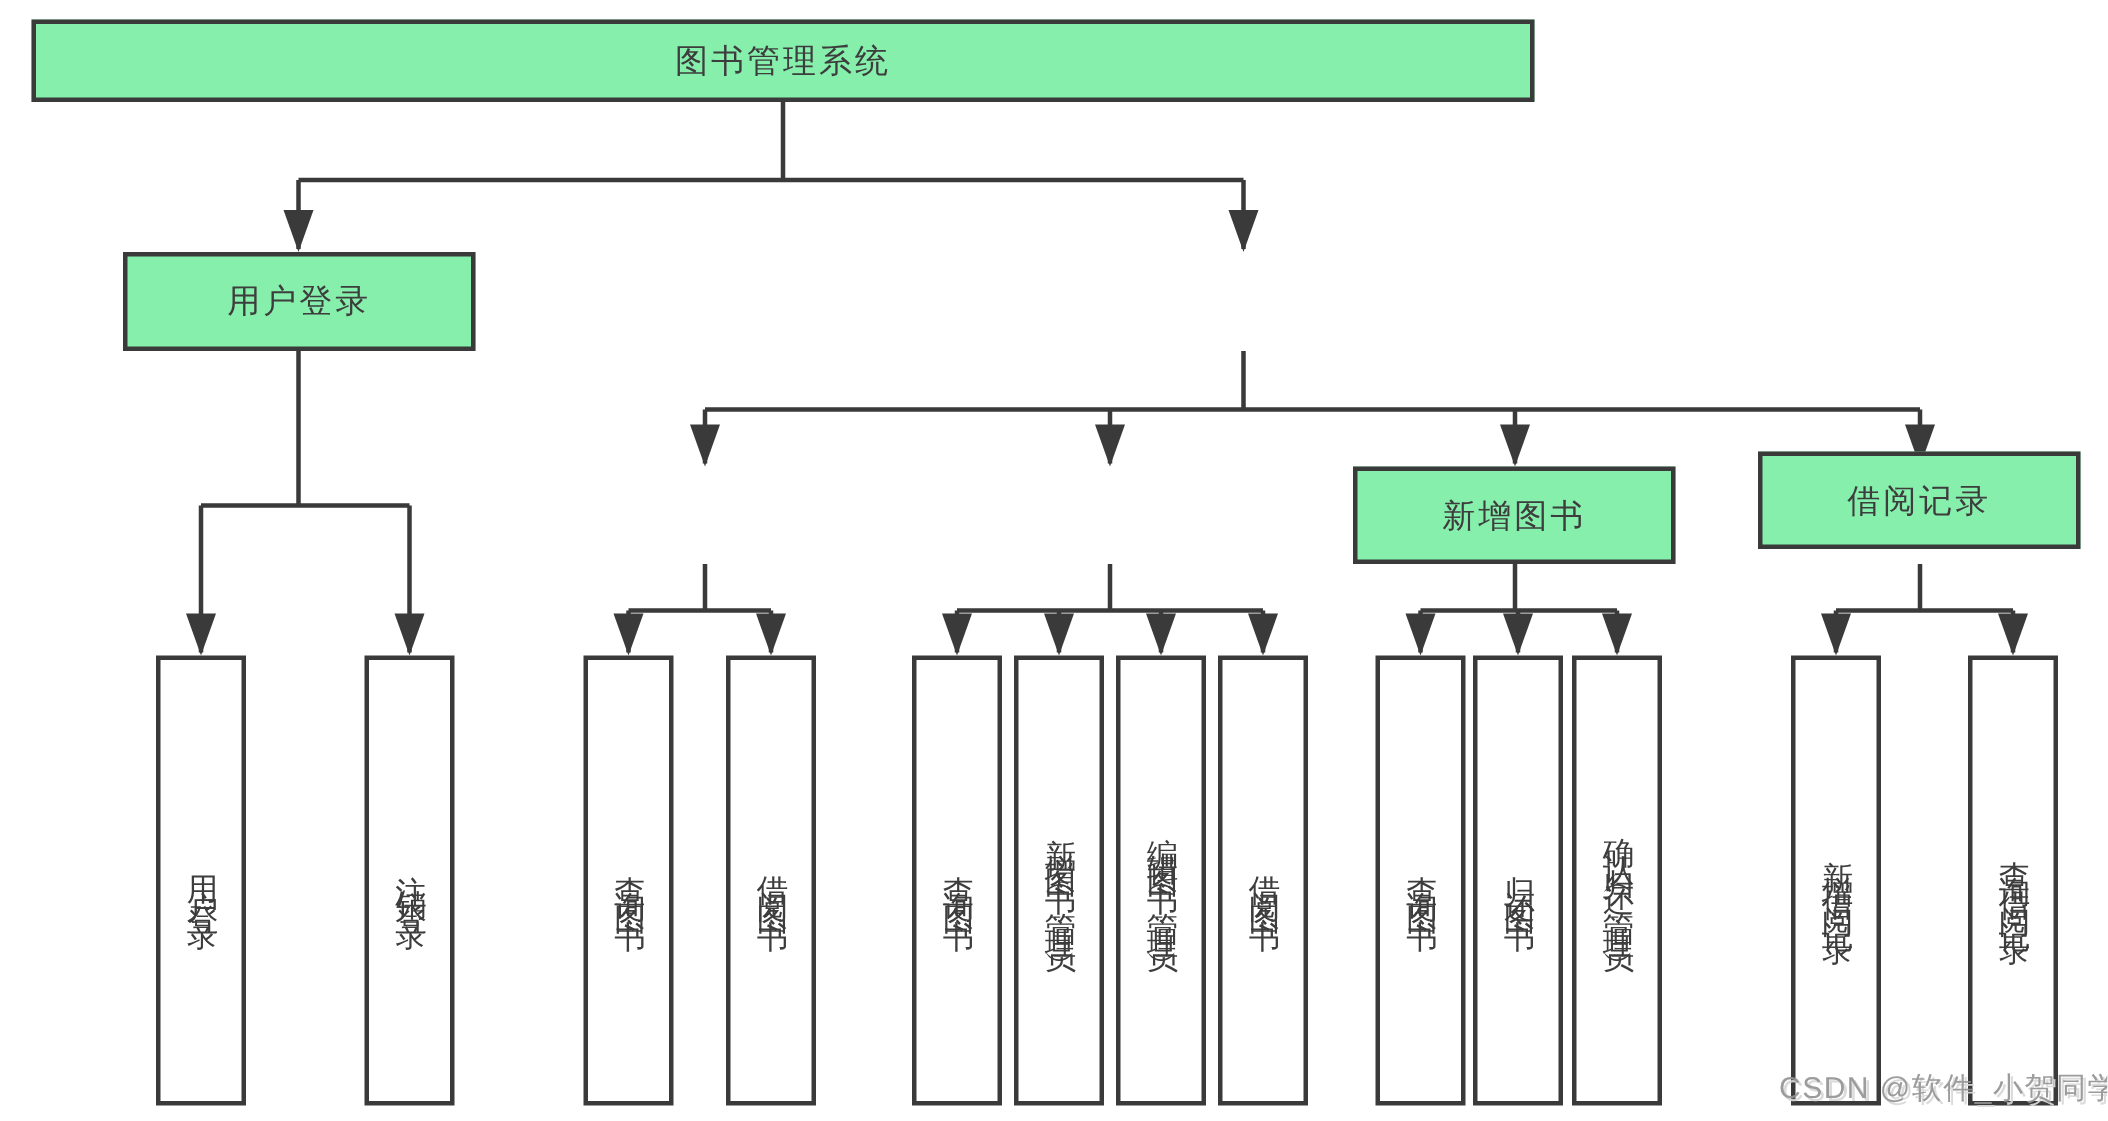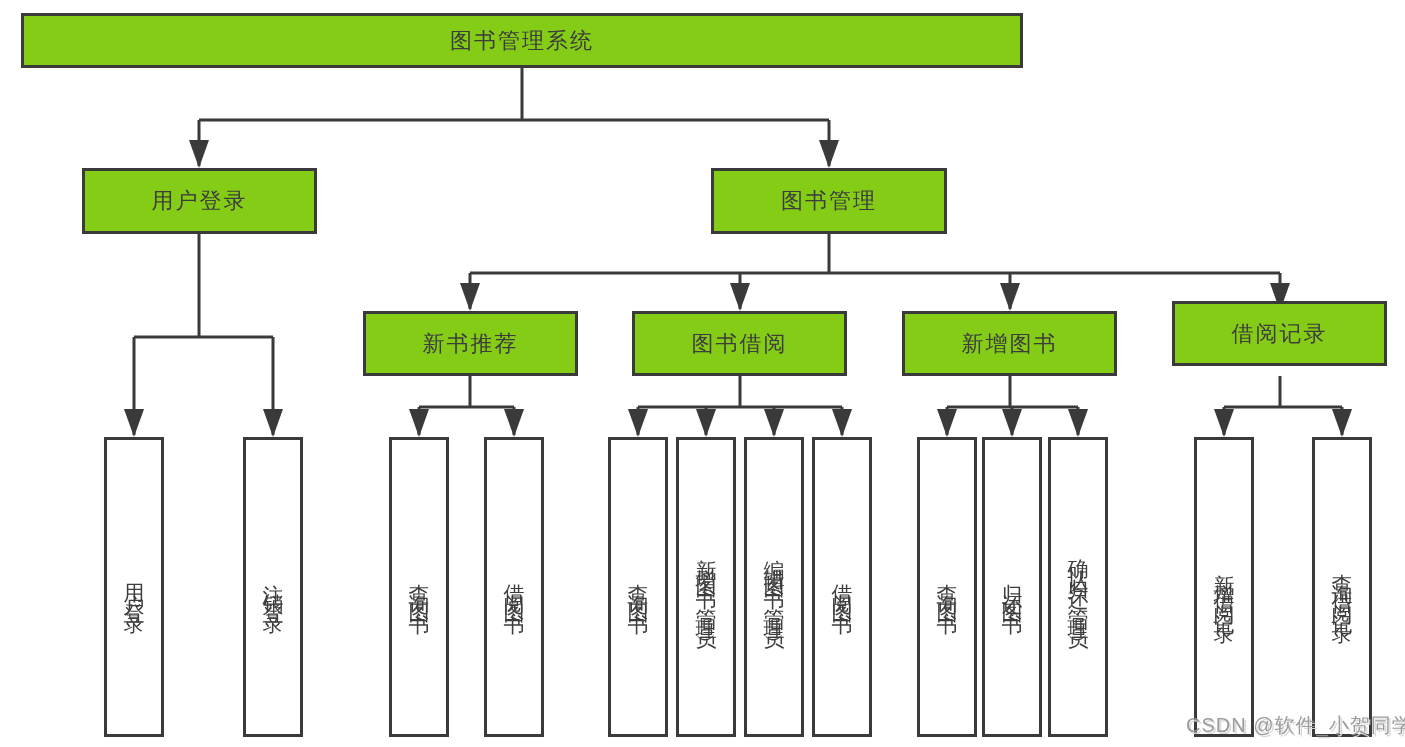--- a/index.html
+++ b/index.html
@@ -2,21 +2,21 @@
 <html><head>
 <meta charset="utf-8">
 <style>
   html,body{margin:0;padding:0;background:#ffffff;}
   .stage{
     position:relative;width:1405px;height:747px;background:#ffffff;overflow:hidden;
     font-family:"Liberation Sans","DejaVu Sans",sans-serif;
   }
   .svg-layer{position:absolute;left:0;top:0;z-index:1;}
   .box{
-    position:absolute;z-index:2;box-sizing:border-box;background:#84cc16;
+    position:absolute;z-index:2;box-sizing:border-box;background:#86efac;
     border:3px solid #3a3a3a;display:flex;align-items:center;justify-content:center;
     color:#3d3d3d;font-size:22px;letter-spacing:2px;white-space:nowrap;
   }
   .vbox{
     position:absolute;z-index:2;box-sizing:border-box;background:#ffffff;
     border:3px solid #3a3a3a;display:flex;align-items:center;justify-content:center;
     color:#3d3d3d;font-size:21px;
     writing-mode:vertical-rl;text-orientation:mixed;letter-spacing:10px;
     width:60px;height:300px;top:437px;
   }
@@ -80,24 +80,21 @@
       <polygon points="1012,437 1002,409 1022,409"></polygon>
       <polygon points="1078,437 1068,409 1088,409"></polygon>
       <polygon points="1224,437 1214,409 1234,409"></polygon>
       <polygon points="1342,437 1332,409 1352,409"></polygon>
     </g>
   </svg>
 
   <div class="box n-root">图书管理系统</div>
 
   <div class="box n-l2-0">用户登录</div>
-  <div class="box n-l2-1">图书管理</div>
 
-  <div class="box n-l3-0">新书推荐</div>
-  <div class="box n-l3-1">图书借阅</div>
   <div class="box n-l3-2">新增图书</div>
   <div class="box n-l3-3">借阅记录</div>
 
   <div class="vbox n-a0">用户登录</div>
   <div class="vbox n-a1">注销登录</div>
 
   <div class="vbox n-b0">查询图书</div>
   <div class="vbox n-b1">借阅图书</div>
 
   <div class="vbox n-c0">查询图书</div>

